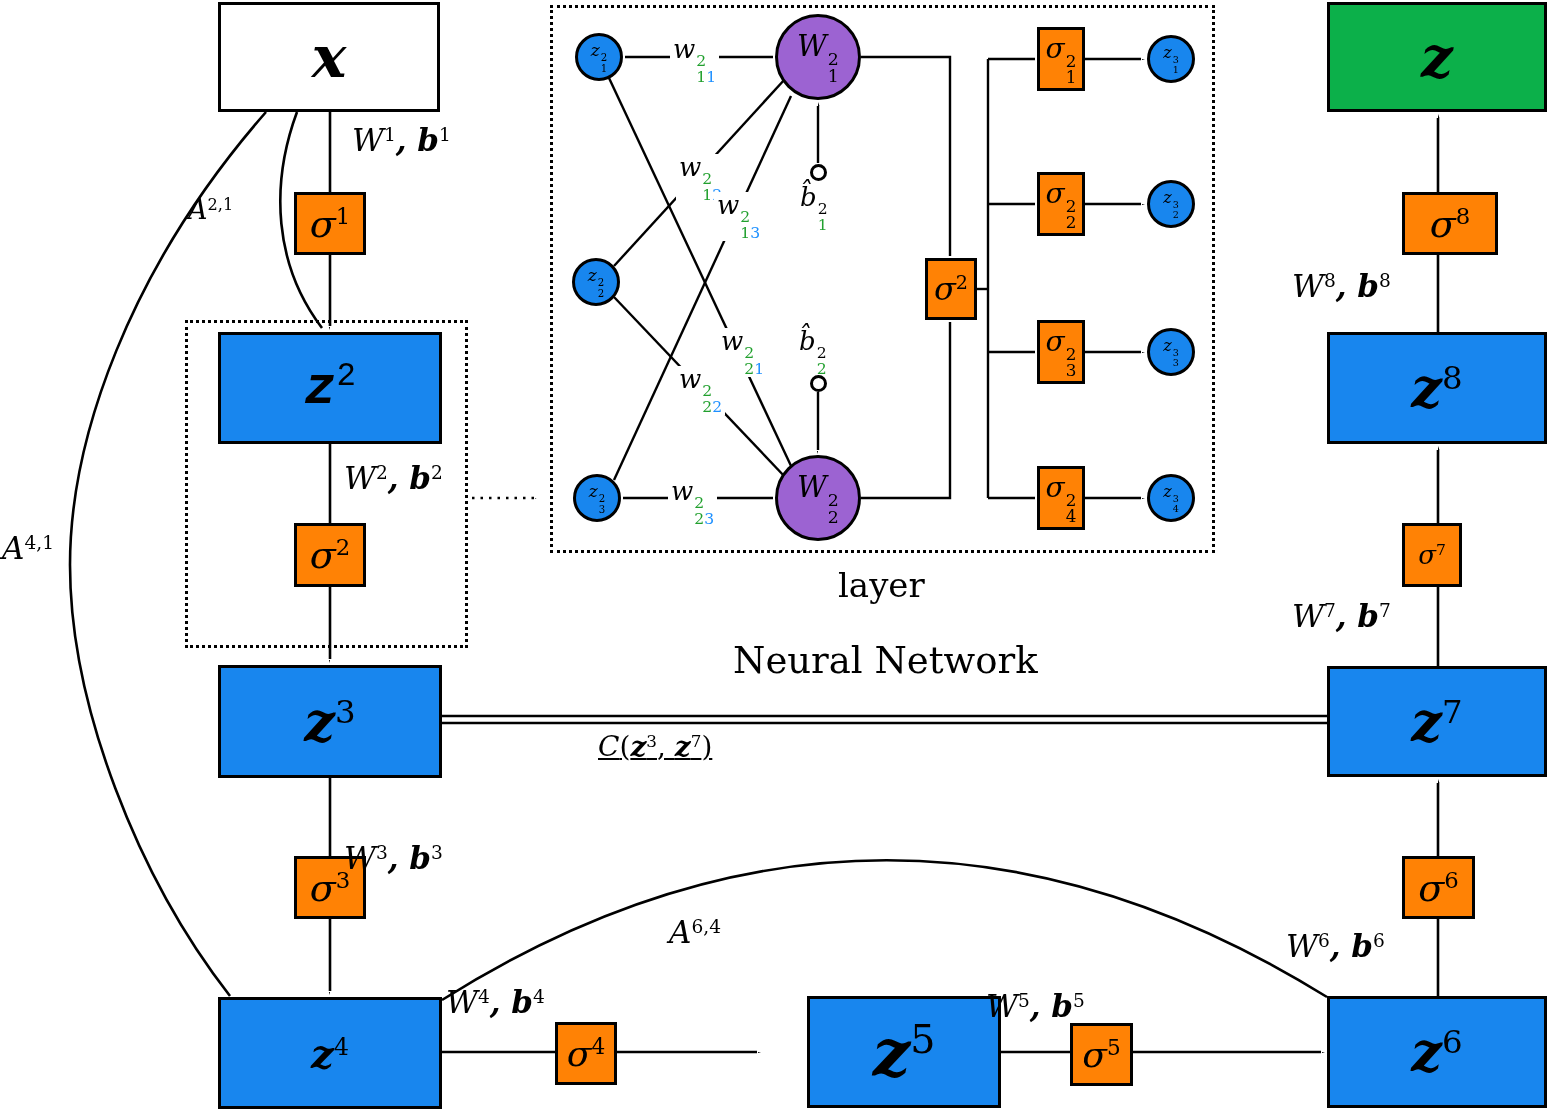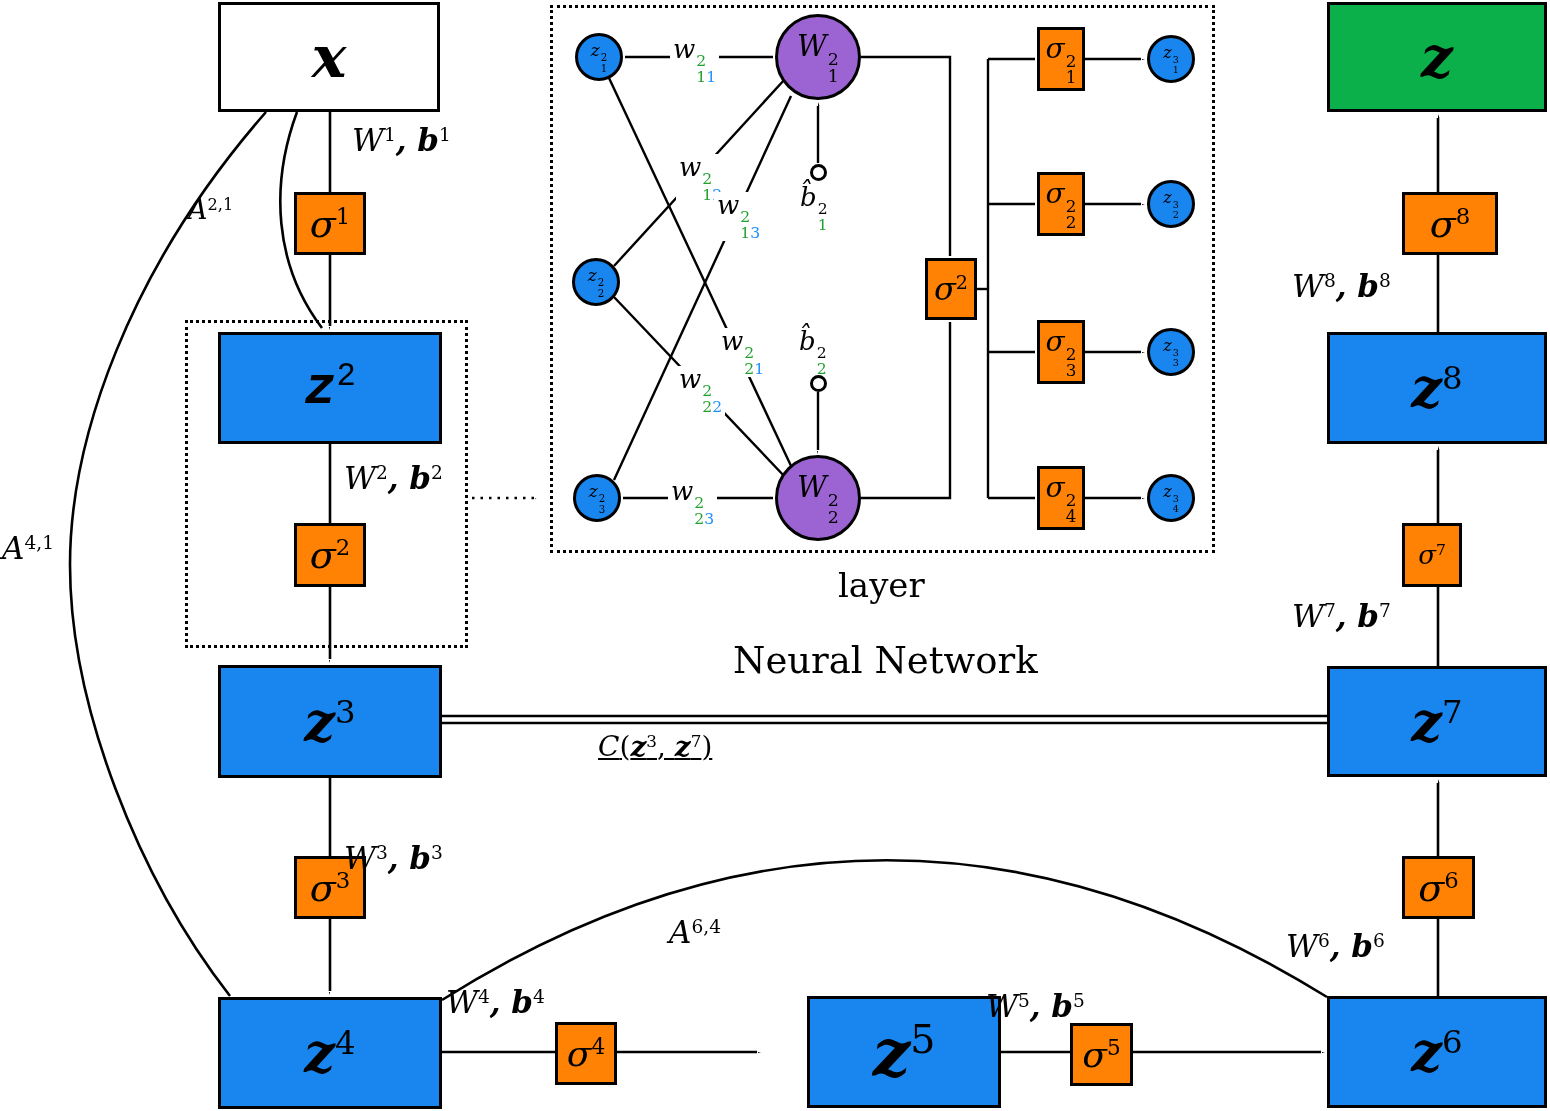--- a/index.html
+++ b/index.html
@@ -87,21 +87,21 @@
 
   <div class="box white" style="left:218px;top:2px;width:222px;height:110px;font-size:58px;">
       <span><span class="m-bi">x</span></span>
     </div>
   <div class="box blue" style="left:218px;top:332px;width:224px;height:112px;font-size:54px;font-family:Liberation Mono, monospace;">
       <span><span class="m-bi">z</span><span class="sup"><span>2</span></span></span>
     </div>
   <div class="box blue" style="left:218px;top:665px;width:224px;height:113px;font-size:54px;">
       <span><span class="m-bi">z</span><span class="sup"><span>3</span></span></span>
     </div>
-  <div class="box blue" style="left:218px;top:997px;width:224px;height:112px;font-size:54px;">
+  <div class="box blue" style="left:218px;top:997px;width:224px;height:112px;font-size:40px;">
       <span><span class="m-bi">z</span><span class="sup"><span>4</span></span></span>
     </div>
   <div class="box blue" style="left:763px;top:996px;width:194px;height:112px;font-size:66px;margin-left:44px;">
       <span><span class="m-bi">z</span><span class="sup"><span>5</span></span></span>
     </div>
   <div class="box blue" style="left:1327px;top:996px;width:220px;height:112px;font-size:54px;justify-content:center;">
       <span><span class="m-bi">z</span><span class="sup"><span>6</span></span></span>
     </div>
   <div class="box blue" style="left:1327px;top:666px;width:220px;height:111px;font-size:54px;">
       <span><span class="m-bi">z</span><span class="sup"><span>7</span></span></span>

